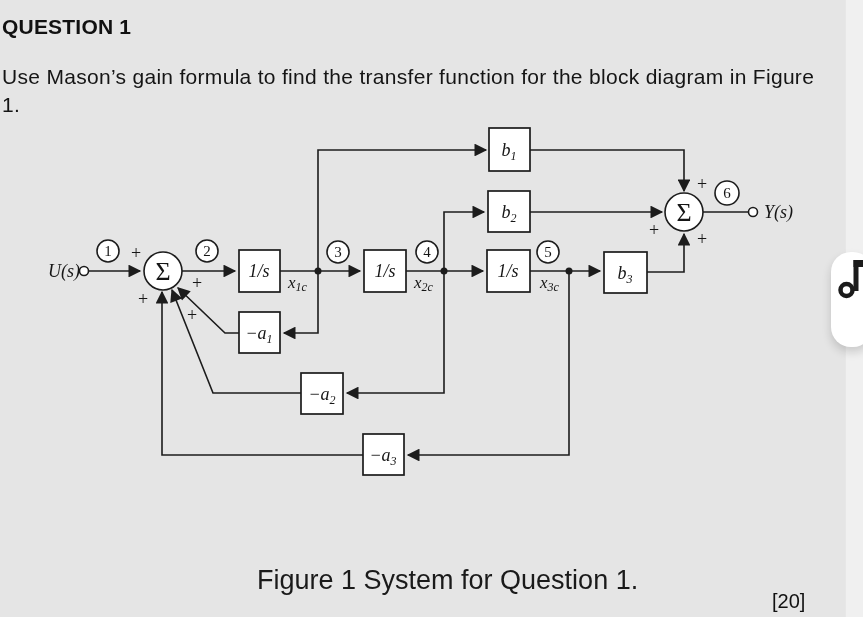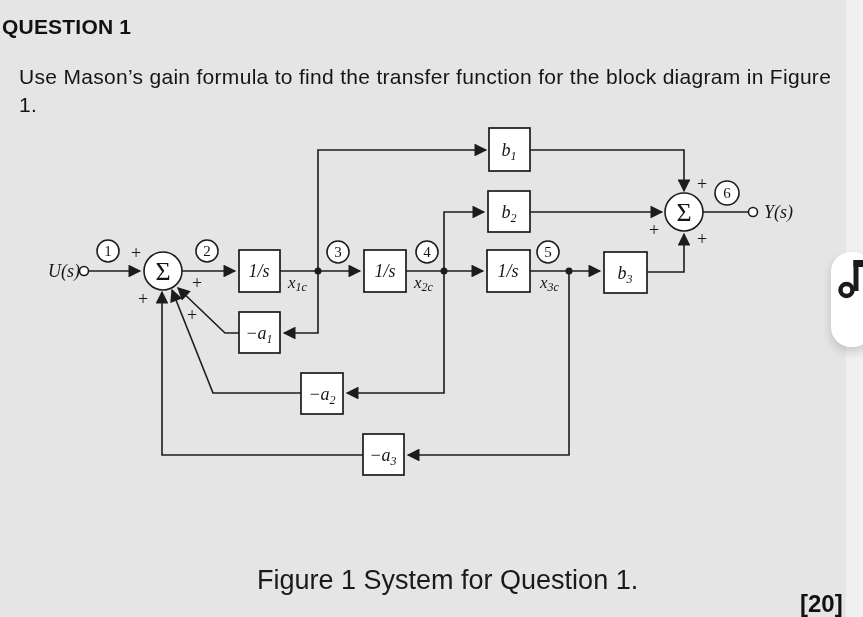--- a/index.html
+++ b/index.html
@@ -1,26 +1,26 @@
 <!DOCTYPE html>
 <html><head>
 <meta charset="utf-8">
 <style>
   html,body{margin:0;padding:0;}
   body{width:863px;height:617px;overflow:hidden;background:#ffffff;
        font-family:"Liberation Sans",sans-serif;color:#111;}
   .page{position:relative;width:863px;height:617px;background:#e5e5e5;overflow:hidden;}
   .q-heading{position:absolute;left:2px;top:15px;font-size:21px;font-weight:bold;
              letter-spacing:.2px;white-space:nowrap;}
-  .q-text{position:absolute;left:19px;top:63px;font-size:21px;line-height:28px;
+  .q-text{position:absolute;left:2px;top:63px;font-size:21px;line-height:28px;
           letter-spacing:.3px;color:#151515;}
   .q-line{white-space:nowrap;}
   .fig-caption{position:absolute;left:257px;top:565px;font-size:27px;color:#1a1a1a;
                white-space:nowrap;}
-  .marks{position:absolute;left:800px;top:590px;font-size:24px;font-weight:bold;}
+  .marks{position:absolute;left:772px;top:590px;font-size:20px;font-weight:normal;}
   .gutter{position:absolute;left:845px;top:0;width:18px;height:617px;background:#f0f0f0;
           border-left:1px solid #e7e7e7;}
   .fab{position:absolute;left:831px;top:252px;width:42px;height:95px;background:#ffffff;
        border-radius:20px;box-shadow:0 5px 10px rgba(0,0,0,.16);}
   svg.diagram{position:absolute;left:0;top:0;}
   svg text{fill:#161616;}
   .ser-it{font-family:"Liberation Serif",serif;font-style:italic;font-size:18px;}
   .blk-lbl{font-family:"Liberation Serif",serif;font-style:italic;font-size:18px;}
   .sub{font-size:12px;font-style:italic;}
   .state{font-family:"Liberation Serif",serif;font-style:italic;font-size:17px;}

